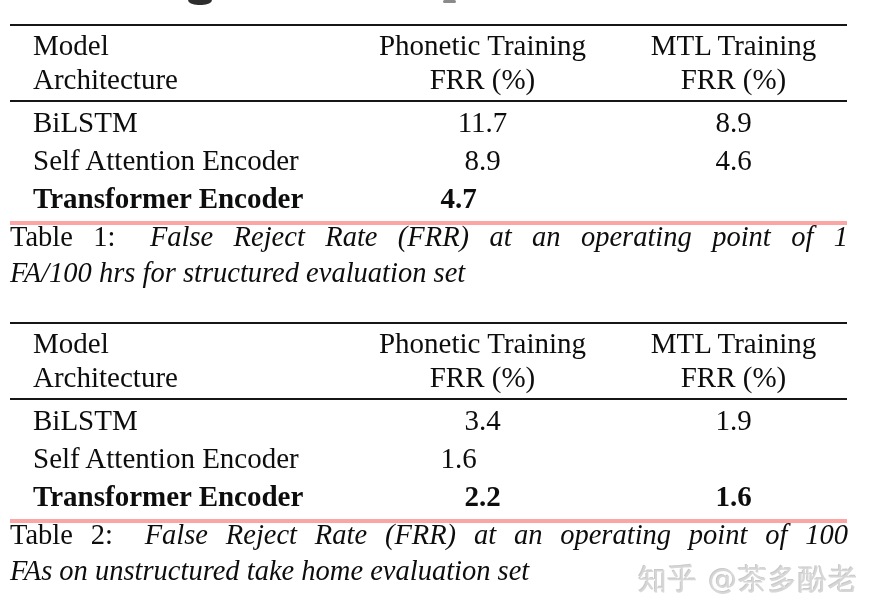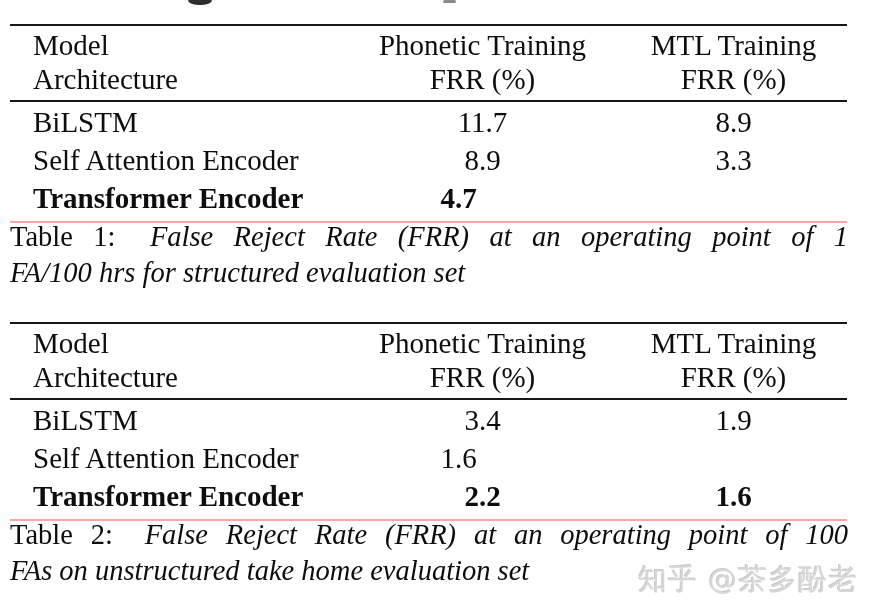--- a/index.html
+++ b/index.html
@@ -36,21 +36,21 @@
   .t2 { top: 322px; }
 
   .thead {
     border-top: 2px solid #161616;
     border-bottom: 2px solid #161616;
     padding: 2px 0 4px 0;
   }
   .thead .cell-line { line-height: 34px; }
 
   .tbody {
-    border-bottom: 2px solid #fca5a5;
+    border-bottom: 4px solid #fca5a5;
     padding: 1px 0 4px 0;
   }
   .trow { display: flex; }
   .tbody .trow { line-height: 38px; height: 38px; }
 
   .c1 { width: 335px; padding-left: 23px; box-sizing: border-box; text-align: left; }
   .c2 { width: 275px; text-align: center; }
   .c3 { width: 227px; text-align: center; }
 
   .rbold { font-weight: bold; align-items: flex-end; }
@@ -110,21 +110,21 @@
     </div>
     <div class="tbody">
       <div class="trow">
         <div class="c1">BiLSTM</div>
         <div class="c2">11.7</div>
         <div class="c3">8.9</div>
       </div>
       <div class="trow">
         <div class="c1">Self Attention Encoder</div>
         <div class="c2">8.9</div>
-        <div class="c3">3.3</div>
+        <div class="c3">4.6</div>
       </div>
       <div class="trow rbold">
         <div class="c1">Transformer Encoder</div>
         <div class="c3">4.7</div>
       </div>
     </div>
   </div>
 
   <div class="caption cap1">
     <div class="cap-line-just">

